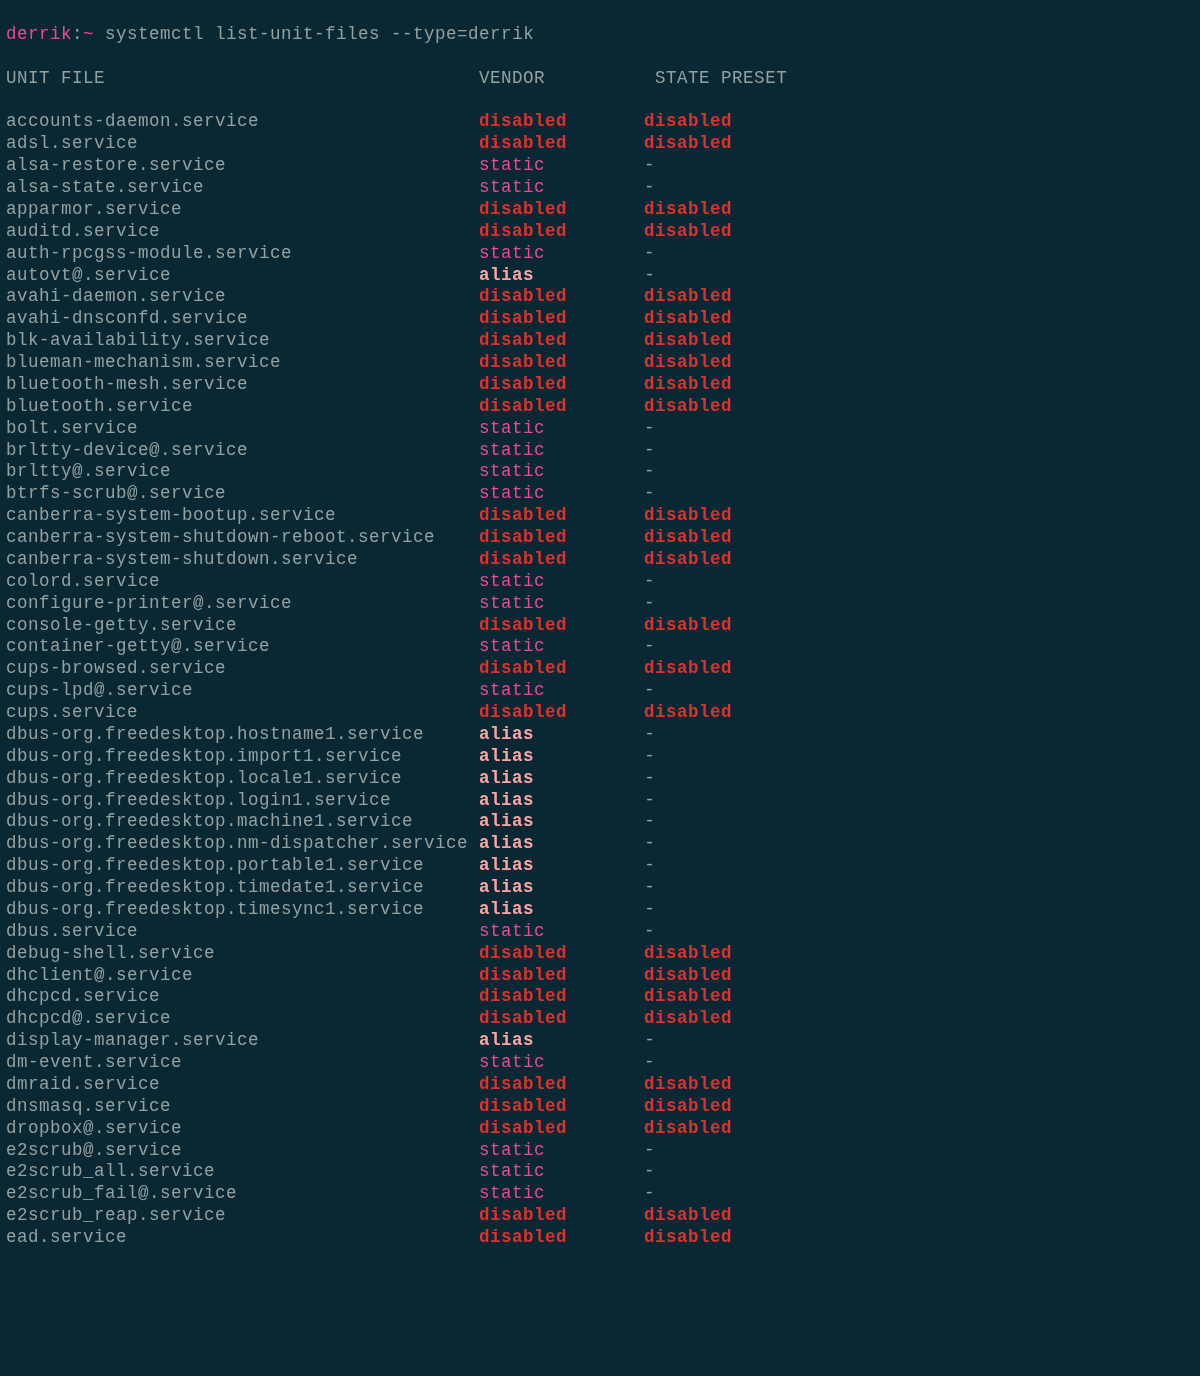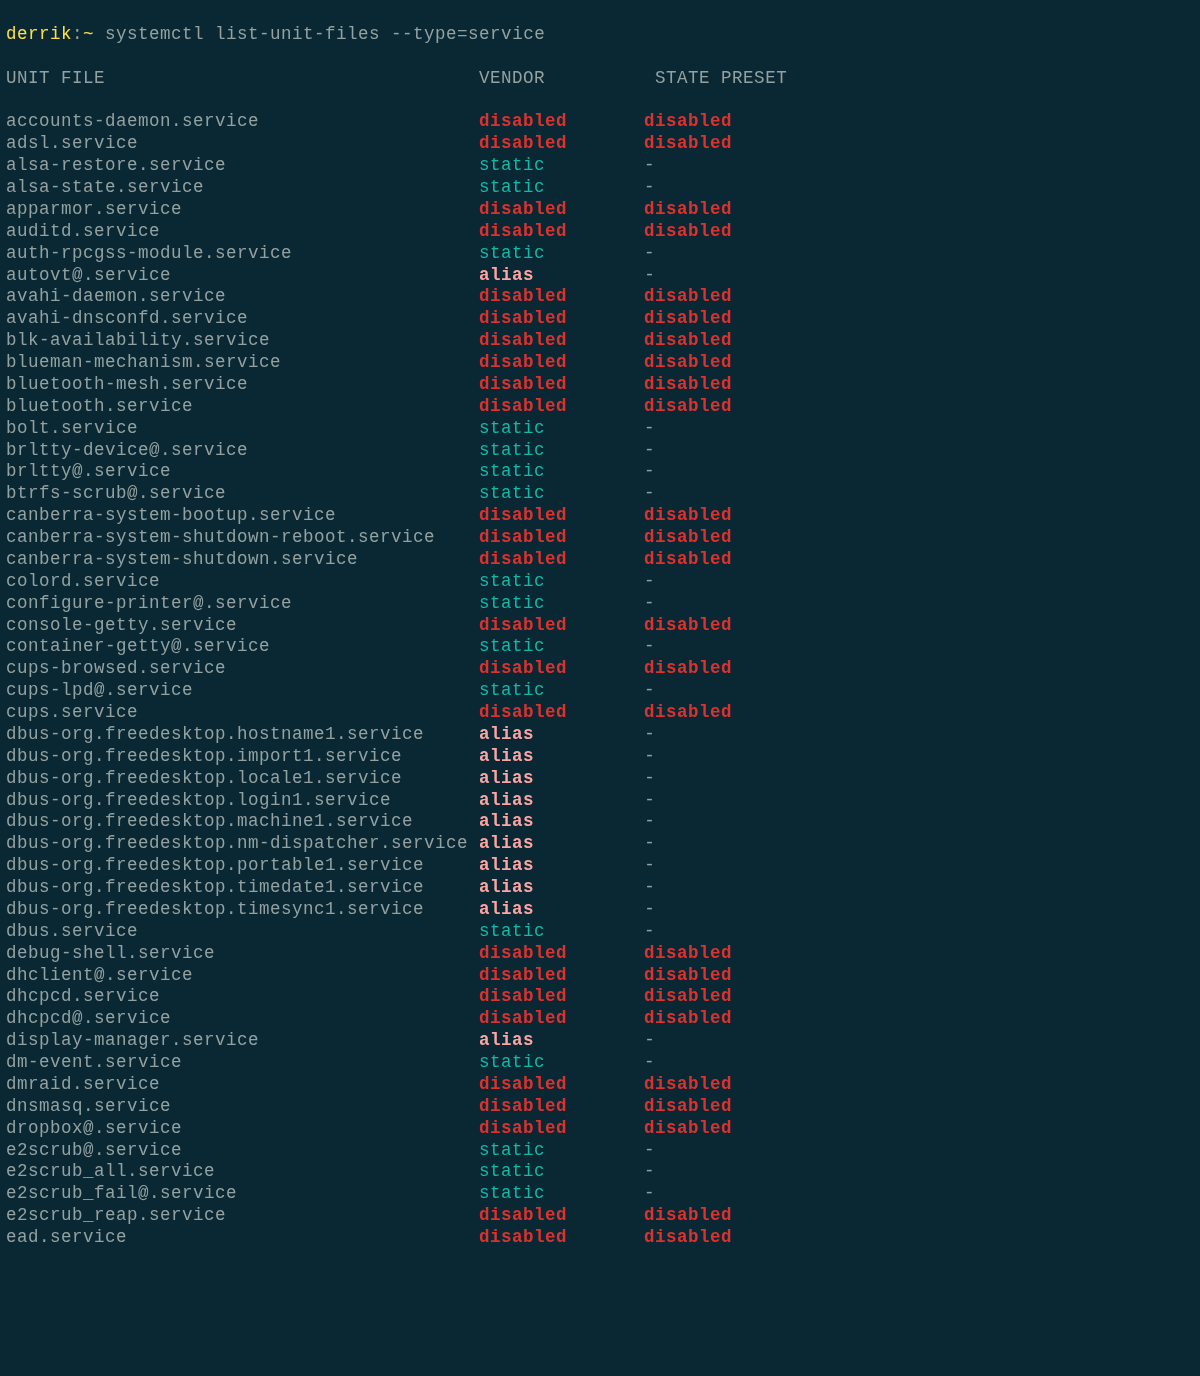--- a/index.html
+++ b/index.html
@@ -14,54 +14,54 @@
       line-height: 1.25;
       color: #93a1a1;
       padding: 0;
       letter-spacing: 0.5px;
     }
     .terminal {
       white-space: pre;
       padding: 2px 6px;
     }
     .prompt-user {
-      color: #fde047;
+      color: #ec4899;
       text-align: right;
     }
     .prompt-tilde {
       color: #93a1a1;
     }
     .command {
       color: #93a1a1;
     }
     .header {
       color: #93a1a1;
     }
     .unit-name {
       color: #93a1a1;
     }
     .state-disabled {
       color: #dc322f;
       font-weight: bold;
       margin-top: 8px;
     }
     .state-static {
-      color: #14b8a6;
+      color: #ec4899;
     }
     .state-alias {
       color: #fca5a5;
       font-weight: bold;
     }
     .preset-dash {
       color: #93a1a1;
     }
     .row {
       display: block;
     }
   </style>
 </head>
 <body>
 
 <div class="terminal">
-<div class="row"><span class="prompt-user">derrik</span><span class="prompt-tilde">:</span><span class="prompt-user">~</span> <span class="command">systemctl list-unit-files --type=service</span></div>
+<div class="row"><span class="prompt-user">derrik</span><span class="prompt-tilde">:</span><span class="prompt-user">~</span> <span class="command">systemctl list-unit-files --type=derrik</span></div>
 <div class="row"><span class="header" id="hdr1">UNIT FILE                                  </span><span class="header" id="hdr2">VENDOR          </span><span class="header" id="hdr3">STATE PRESET</span></div>
 <div id="rows-container"><div class="row"><span class="unit-name">accounts-daemon.service                    </span><span class="state-disabled">disabled</span><span>       </span><span class="state-disabled">disabled</span></div><div class="row"><span class="unit-name">adsl.service                               </span><span class="state-disabled">disabled</span><span>       </span><span class="state-disabled">disabled</span></div><div class="row"><span class="unit-name">alsa-restore.service                       </span><span class="state-static">static</span><span>         </span><span class="preset-dash">-</span></div><div class="row"><span class="unit-name">alsa-state.service                         </span><span class="state-static">static</span><span>         </span><span class="preset-dash">-</span></div><div class="row"><span class="unit-name">apparmor.service                           </span><span class="state-disabled">disabled</span><span>       </span><span class="state-disabled">disabled</span></div><div class="row"><span class="unit-name">auditd.service                             </span><span class="state-disabled">disabled</span><span>       </span><span class="state-disabled">disabled</span></div><div class="row"><span class="unit-name">auth-rpcgss-module.service                 </span><span class="state-static">static</span><span>         </span><span class="preset-dash">-</span></div><div class="row"><span class="unit-name">autovt@.service                            </span><span class="state-alias">alias</span><span>          </span><span class="preset-dash">-</span></div><div class="row"><span class="unit-name">avahi-daemon.service                       </span><span class="state-disabled">disabled</span><span>       </span><span class="state-disabled">disabled</span></div><div class="row"><span class="unit-name">avahi-dnsconfd.service                     </span><span class="state-disabled">disabled</span><span>       </span><span class="state-disabled">disabled</span></div><div class="row"><span class="unit-name">blk-availability.service                   </span><span class="state-disabled">disabled</span><span>       </span><span class="state-disabled">disabled</span></div><div class="row"><span class="unit-name">blueman-mechanism.service                  </span><span class="state-disabled">disabled</span><span>       </span><span class="state-disabled">disabled</span></div><div class="row"><span class="unit-name">bluetooth-mesh.service                     </span><span class="state-disabled">disabled</span><span>       </span><span class="state-disabled">disabled</span></div><div class="row"><span class="unit-name">bluetooth.service                          </span><span class="state-disabled">disabled</span><span>       </span><span class="state-disabled">disabled</span></div><div class="row"><span class="unit-name">bolt.service                               </span><span class="state-static">static</span><span>         </span><span class="preset-dash">-</span></div><div class="row"><span class="unit-name">brltty-device@.service                     </span><span class="state-static">static</span><span>         </span><span class="preset-dash">-</span></div><div class="row"><span class="unit-name">brltty@.service                            </span><span class="state-static">static</span><span>         </span><span class="preset-dash">-</span></div><div class="row"><span class="unit-name">btrfs-scrub@.service                       </span><span class="state-static">static</span><span>         </span><span class="preset-dash">-</span></div><div class="row"><span class="unit-name">canberra-system-bootup.service             </span><span class="state-disabled">disabled</span><span>       </span><span class="state-disabled">disabled</span></div><div class="row"><span class="unit-name">canberra-system-shutdown-reboot.service    </span><span class="state-disabled">disabled</span><span>       </span><span class="state-disabled">disabled</span></div><div class="row"><span class="unit-name">canberra-system-shutdown.service           </span><span class="state-disabled">disabled</span><span>       </span><span class="state-disabled">disabled</span></div><div class="row"><span class="unit-name">colord.service                             </span><span class="state-static">static</span><span>         </span><span class="preset-dash">-</span></div><div class="row"><span class="unit-name">configure-printer@.service                 </span><span class="state-static">static</span><span>         </span><span class="preset-dash">-</span></div><div class="row"><span class="unit-name">console-getty.service                      </span><span class="state-disabled">disabled</span><span>       </span><span class="state-disabled">disabled</span></div><div class="row"><span class="unit-name">container-getty@.service                   </span><span class="state-static">static</span><span>         </span><span class="preset-dash">-</span></div><div class="row"><span class="unit-name">cups-browsed.service                       </span><span class="state-disabled">disabled</span><span>       </span><span class="state-disabled">disabled</span></div><div class="row"><span class="unit-name">cups-lpd@.service                          </span><span class="state-static">static</span><span>         </span><span class="preset-dash">-</span></div><div class="row"><span class="unit-name">cups.service                               </span><span class="state-disabled">disabled</span><span>       </span><span class="state-disabled">disabled</span></div><div class="row"><span class="unit-name">dbus-org.freedesktop.hostname1.service     </span><span class="state-alias">alias</span><span>          </span><span class="preset-dash">-</span></div><div class="row"><span class="unit-name">dbus-org.freedesktop.import1.service       </span><span class="state-alias">alias</span><span>          </span><span class="preset-dash">-</span></div><div class="row"><span class="unit-name">dbus-org.freedesktop.locale1.service       </span><span class="state-alias">alias</span><span>          </span><span class="preset-dash">-</span></div><div class="row"><span class="unit-name">dbus-org.freedesktop.login1.service        </span><span class="state-alias">alias</span><span>          </span><span class="preset-dash">-</span></div><div class="row"><span class="unit-name">dbus-org.freedesktop.machine1.service      </span><span class="state-alias">alias</span><span>          </span><span class="preset-dash">-</span></div><div class="row"><span class="unit-name">dbus-org.freedesktop.nm-dispatcher.service </span><span class="state-alias">alias</span><span>          </span><span class="preset-dash">-</span></div><div class="row"><span class="unit-name">dbus-org.freedesktop.portable1.service     </span><span class="state-alias">alias</span><span>          </span><span class="preset-dash">-</span></div><div class="row"><span class="unit-name">dbus-org.freedesktop.timedate1.service     </span><span class="state-alias">alias</span><span>          </span><span class="preset-dash">-</span></div><div class="row"><span class="unit-name">dbus-org.freedesktop.timesync1.service     </span><span class="state-alias">alias</span><span>          </span><span class="preset-dash">-</span></div><div class="row"><span class="unit-name">dbus.service                               </span><span class="state-static">static</span><span>         </span><span class="preset-dash">-</span></div><div class="row"><span class="unit-name">debug-shell.service                        </span><span class="state-disabled">disabled</span><span>       </span><span class="state-disabled">disabled</span></div><div class="row"><span class="unit-name">dhclient@.service                          </span><span class="state-disabled">disabled</span><span>       </span><span class="state-disabled">disabled</span></div><div class="row"><span class="unit-name">dhcpcd.service                             </span><span class="state-disabled">disabled</span><span>       </span><span class="state-disabled">disabled</span></div><div class="row"><span class="unit-name">dhcpcd@.service                            </span><span class="state-disabled">disabled</span><span>       </span><span class="state-disabled">disabled</span></div><div class="row"><span class="unit-name">display-manager.service                    </span><span class="state-alias">alias</span><span>          </span><span class="preset-dash">-</span></div><div class="row"><span class="unit-name">dm-event.service                           </span><span class="state-static">static</span><span>         </span><span class="preset-dash">-</span></div><div class="row"><span class="unit-name">dmraid.service                             </span><span class="state-disabled">disabled</span><span>       </span><span class="state-disabled">disabled</span></div><div class="row"><span class="unit-name">dnsmasq.service                            </span><span class="state-disabled">disabled</span><span>       </span><span class="state-disabled">disabled</span></div><div class="row"><span class="unit-name">dropbox@.service                           </span><span class="state-disabled">disabled</span><span>       </span><span class="state-disabled">disabled</span></div><div class="row"><span class="unit-name">e2scrub@.service                           </span><span class="state-static">static</span><span>         </span><span class="preset-dash">-</span></div><div class="row"><span class="unit-name">e2scrub_all.service                        </span><span class="state-static">static</span><span>         </span><span class="preset-dash">-</span></div><div class="row"><span class="unit-name">e2scrub_fail@.service                      </span><span class="state-static">static</span><span>         </span><span class="preset-dash">-</span></div><div class="row"><span class="unit-name">e2scrub_reap.service                       </span><span class="state-disabled">disabled</span><span>       </span><span class="state-disabled">disabled</span></div><div class="row"><span class="unit-name">ead.service                                </span><span class="state-disabled">disabled</span><span>       </span><span class="state-disabled">disabled</span></div></div>
 </div>
 
 </body></html>

